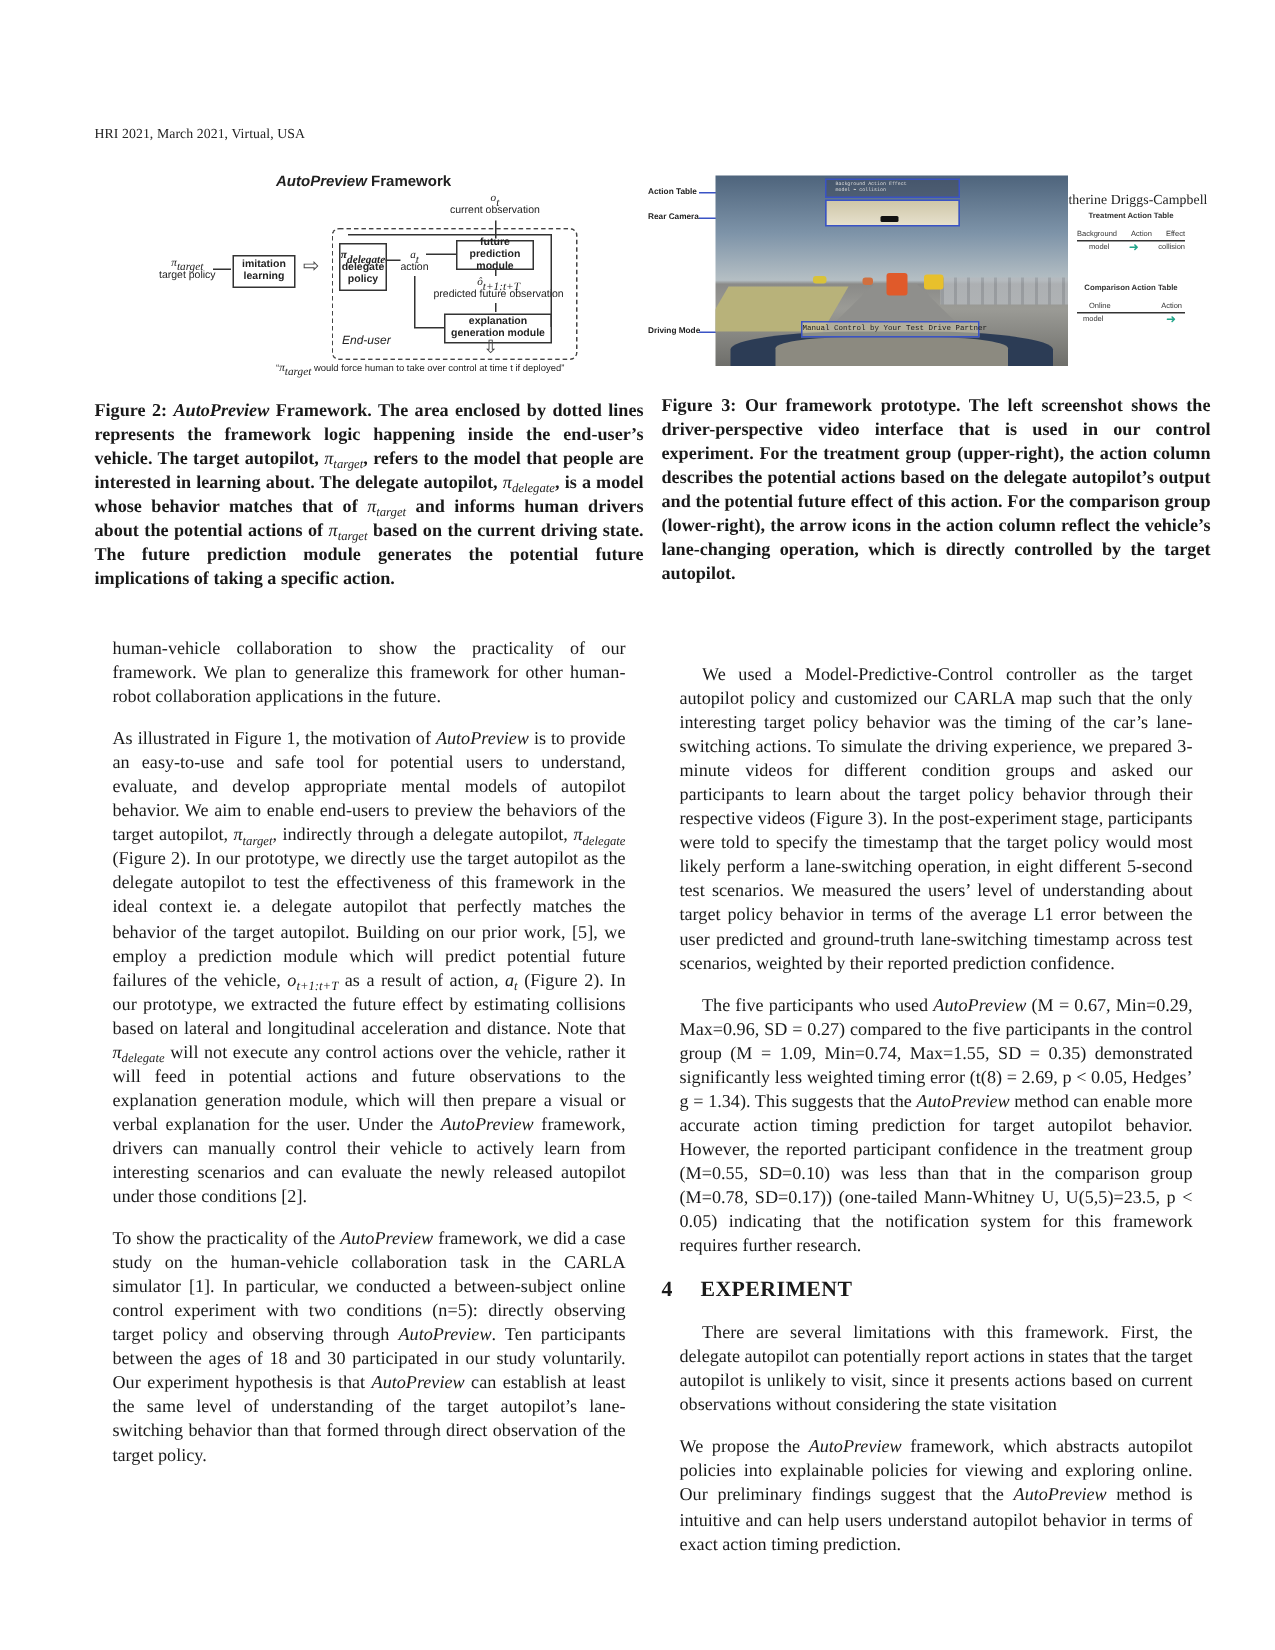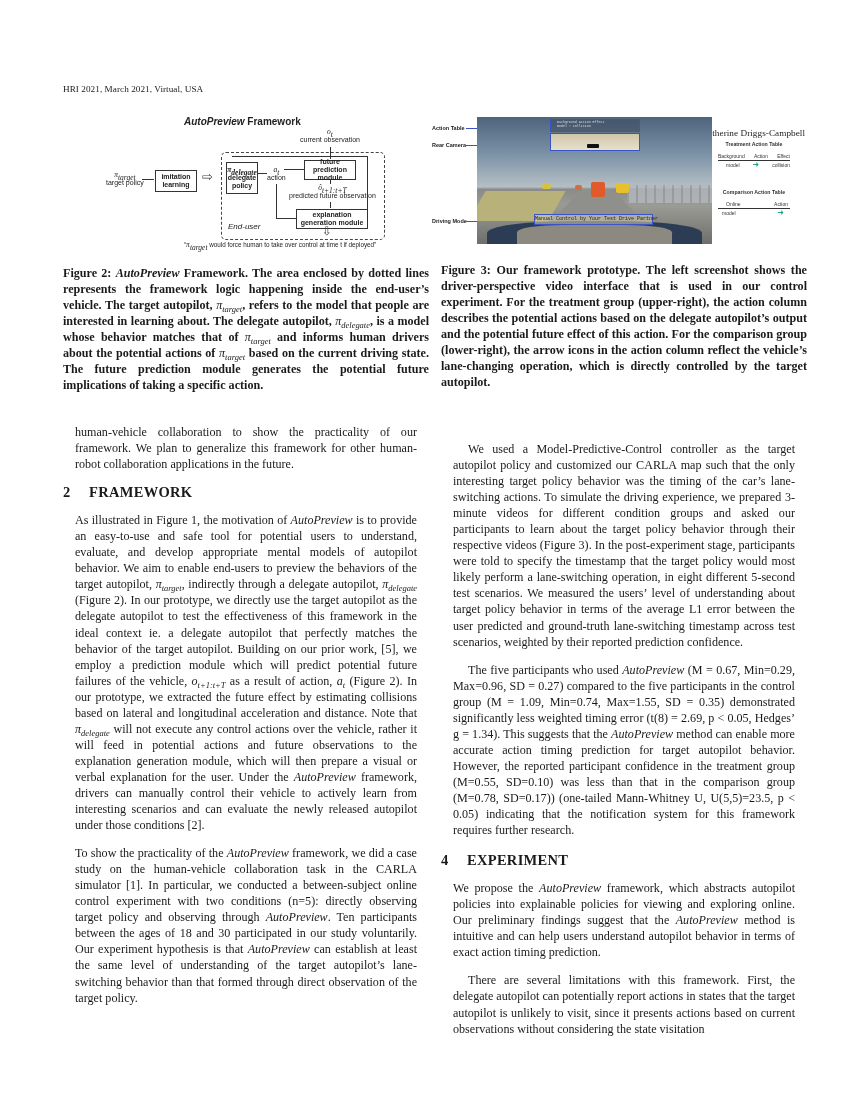--- a/index.html
+++ b/index.html
@@ -172,32 +172,31 @@
 </div>
 
 <div class="col left cap" style="top:265px;">
   <span>Figure 2: </span><i>AutoPreview</i><span> Framework. The area enclosed by dotted lines represents the framework logic happening inside the end-user’s vehicle. The target autopilot, </span><span class="m" style="font-weight:normal;">π</span><sub class="m" style="font-weight:normal;">target</sub><span>, refers to the model that people are interested in learning about. The delegate autopilot, </span><span class="m" style="font-weight:normal;">π</span><sub class="m" style="font-weight:normal;">delegate</sub><span>, is a model whose behavior matches that of </span><span class="m" style="font-weight:normal;">π</span><sub class="m" style="font-weight:normal;">target</sub><span> and informs human drivers about the potential actions of </span><span class="m" style="font-weight:normal;">π</span><sub class="m" style="font-weight:normal;">target</sub><span> based on the current driving state. The future prediction module generates the potential future implications of taking a specific action.</span>
 </div>
 
 <div class="col right cap" style="top:262px;">Figure 3: Our framework prototype. The left screenshot shows the driver-perspective video interface that is used in our control experiment. For the treatment group (upper-right), the action column describes the potential actions based on the delegate autopilot’s output and the potential future effect of this action. For the comparison group (lower-right), the arrow icons in the action column reflect the vehicle’s lane-changing operation, which is directly controlled by the target autopilot.</div>
 
 <div class="col left" style="top:412px;">
   <p class="para">human-vehicle collaboration to show the practicality of our framework. We plan to generalize this framework for other human-robot collaboration applications in the future.</p>
-  <h2 class="sec" style="margin-top:10px;margin-bottom:3px;"><span class="num">2</span><span>FRAMEWORK</span></h2>
   <p class="para">
     <span>As illustrated in Figure 1, the motivation of </span><i>AutoPreview</i><span> is to provide an easy-to-use and safe tool for potential users to understand, evaluate, and develop appropriate mental models of autopilot behavior. We aim to enable end-users to preview the behaviors of the target autopilot, </span><span class="m">π</span><sub class="m">target</sub><span>, indirectly through a delegate autopilot, </span><span class="m">π</span><sub class="m">delegate</sub><span> (Figure 2). In our prototype, we directly use the target autopilot as the delegate autopilot to test the effectiveness of this framework in the ideal context ie. a delegate autopilot that perfectly matches the behavior of the target autopilot. Building on our prior work, [5], we employ a prediction module which will predict potential future failures of the vehicle, </span><span class="m">o</span><sub class="m">t+1:t+T</sub><span> as a result of action, </span><span class="m">a</span><sub class="m">t</sub><span> (Figure 2). In our prototype, we extracted the future effect by estimating collisions based on lateral and longitudinal acceleration and distance. Note that </span><span class="m">π</span><sub class="m">delegate</sub><span> will not execute any control actions over the vehicle, rather it will feed in potential actions and future observations to the explanation generation module, which will then prepare a visual or verbal explanation for the user. Under the </span><i>AutoPreview</i><span> framework, drivers can manually control their vehicle to actively learn from interesting scenarios and can evaluate the newly released autopilot under those conditions [2].</span>
   </p>
   <p class="para">
     <span>To show the practicality of the </span><i>AutoPreview</i><span> framework, we did a case study on the human-vehicle collaboration task in the CARLA simulator [1]. In particular, we conducted a between-subject online control experiment with two conditions (n=5): directly observing target policy and observing through </span><i>AutoPreview</i><span>. Ten participants between the ages of 18 and 30 participated in our study voluntarily. Our experiment hypothesis is that </span><i>AutoPreview</i><span> can establish at least the same level of understanding of the target autopilot’s lane-switching behavior than that formed through direct observation of the target policy.</span>
   </p>
 </div>
 
 <div class="col right" style="top:429px;">
   <p class="para ind">We used a Model-Predictive-Control controller as the target autopilot policy and customized our CARLA map such that the only interesting target policy behavior was the timing of the car’s lane-switching actions. To simulate the driving experience, we prepared 3-minute videos for different condition groups and asked our participants to learn about the target policy behavior through their respective videos (Figure 3). In the post-experiment stage, participants were told to specify the timestamp that the target policy would most likely perform a lane-switching operation, in eight different 5-second test scenarios. We measured the users’ level of understanding about target policy behavior in terms of the average L1 error between the user predicted and ground-truth lane-switching timestamp across test scenarios, weighted by their reported prediction confidence.</p>
   <p class="para ind">
     <span>The five participants who used </span><i>AutoPreview</i><span> (M = 0.67, Min=0.29, Max=0.96, SD = 0.27) compared to the five participants in the control group (M = 1.09, Min=0.74, Max=1.55, SD = 0.35) demonstrated significantly less weighted timing error (t(8) = 2.69, p &lt; 0.05, Hedges’ g = 1.34). This suggests that the </span><i>AutoPreview</i><span> method can enable more accurate action timing prediction for target autopilot behavior. However, the reported participant confidence in the treatment group (M=0.55, SD=0.10) was less than that in the comparison group (M=0.78, SD=0.17)) (one-tailed Mann-Whitney U, U(5,5)=23.5, p &lt; 0.05) indicating that the notification system for this framework requires further research.</span>
   </p>
   <h2 class="sec" style="margin-top:14px;margin-bottom:3px;"><span class="num">4</span><span>EXPERIMENT</span></h2>
+  <p class="para ind">There are several limitations with this framework. First, the delegate autopilot can potentially report actions in states that the target autopilot is unlikely to visit, since it presents actions based on current observations without considering the state visitation</p>
   <p class="para">
     <span>We propose the </span><i>AutoPreview</i><span> framework, which abstracts autopilot policies into explainable policies for viewing and exploring online. Our preliminary findings suggest that the </span><i>AutoPreview</i><span> method is intuitive and can help users understand autopilot behavior in terms of exact action timing prediction.</span>
   </p>
-  <p class="para ind">There are several limitations with this framework. First, the delegate autopilot can potentially report actions in states that the target autopilot is unlikely to visit, since it presents actions based on current observations without considering the state visitation</p>
 </div>
 
 </body></html>

